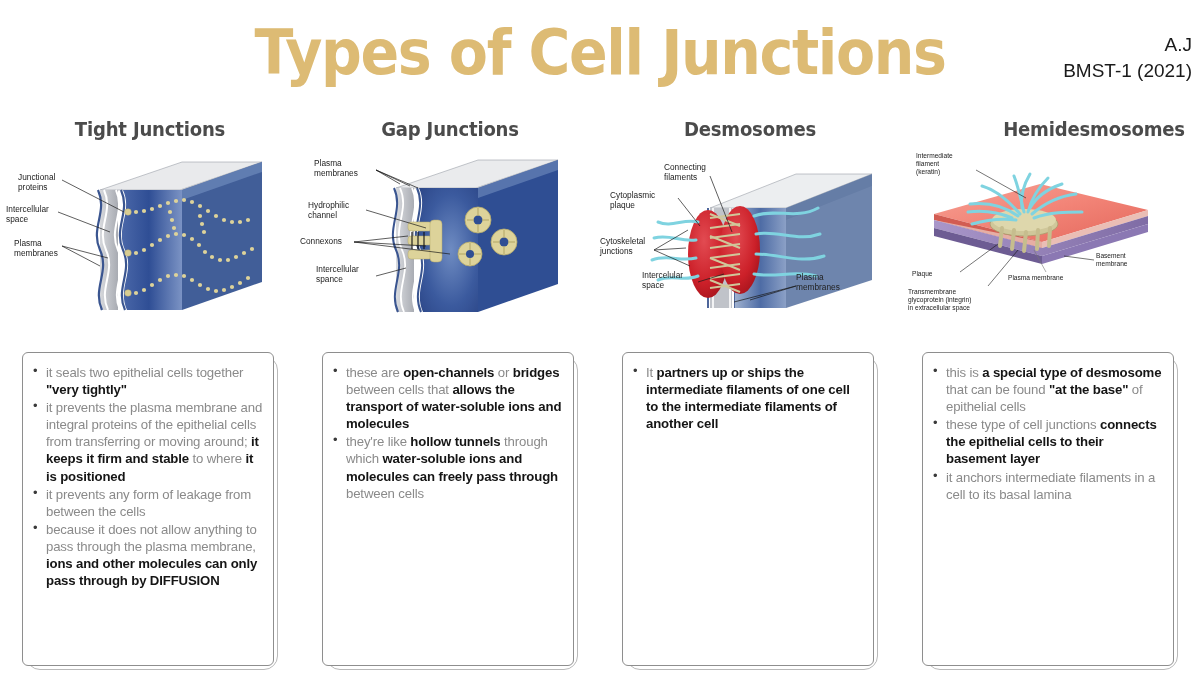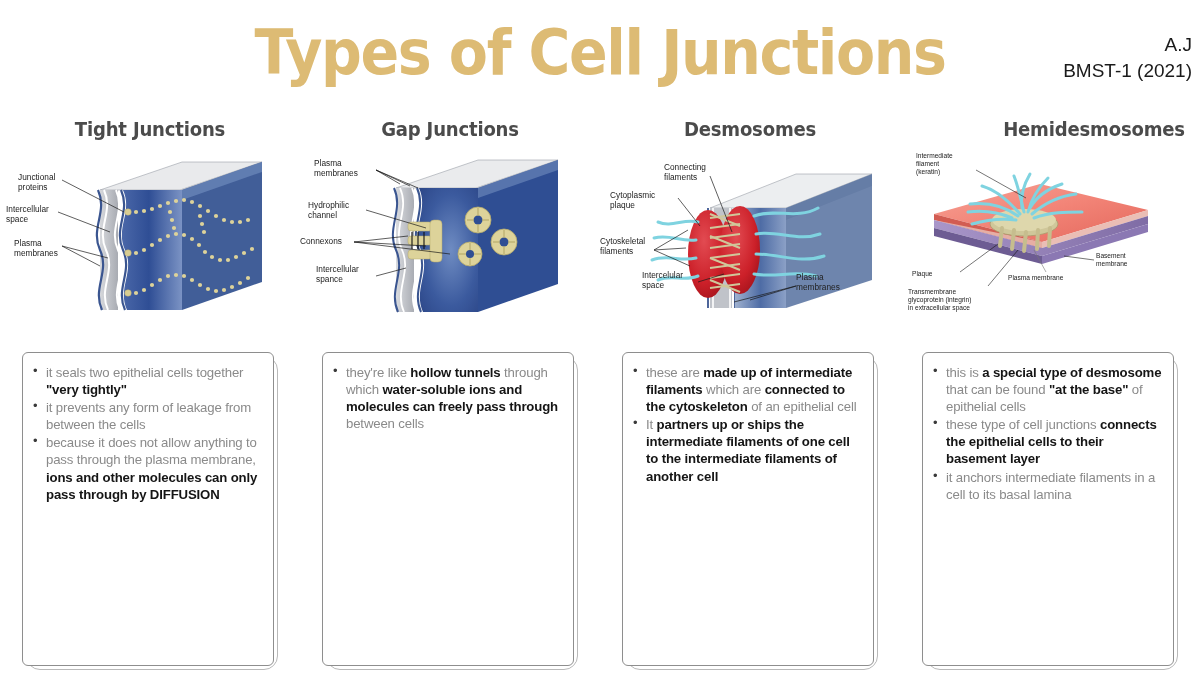--- a/index.html
+++ b/index.html
@@ -255,20 +255,21 @@
 space</div>
       <div class="lbl" style="left:14px; top:88px;">Plasma
 membranes</div>
     </div>
 
     <div class="card-wrap">
       <div class="card-shadow"></div>
       <div class="card">
         <ul>
             <li><span>it seals two epithelial cells together </span><b>"very tightly"</b></li>
+            <li><span>it prevents the plasma membrane and integral proteins of the epithelial cells from transferring or moving around; </span><b>it keeps it firm and stable </b><span>to where </span><b>it is positioned</b></li>
             <li><span>it prevents any form of leakage from between the cells</span></li>
             <li><span>because it does not allow anything to pass through the plasma membrane, </span><b>ions and other molecules can only pass through by DIFFUSION</b></li>
           </ul>
       </div>
     </div>
   </div>
 
   <div class="column">
     <div class="col-heading">Gap Junctions</div>
 
@@ -347,20 +348,21 @@
 channel</div>
       <div class="lbl" style="left:0px; top:86px;">Connexons</div>
       <div class="lbl" style="left:16px; top:114px;">Intercellular
 spance</div>
     </div>
 
     <div class="card-wrap">
       <div class="card-shadow"></div>
       <div class="card">
         <ul>
+            <li><span>these are </span><b>open-channels </b><span>or </span><b>bridges </b><span>between cells that </span><b>allows the transport of water-soluble ions and molecules</b></li>
             <li><span>they're like </span><b>hollow tunnels </b><span>through which </span><b>water-soluble ions and molecules can freely pass through </b><span>between cells</span></li>
           </ul>
       </div>
     </div>
   </div>
 
   <div class="column">
     <div class="col-heading">Desmosomes</div>
 
     <div class="diagram">
@@ -426,32 +428,31 @@
           <path d="M98,132 L124,124"></path>
           <path d="M196,136 L150,150"></path>
             <path d="M196,136 L134,152"></path>
         </g>
       </svg>
       <div class="lbl" style="left:64px; top:12px;">Connecting
 filaments</div>
       <div class="lbl" style="left:10px; top:40px;">Cytoplasmic
 plaque</div>
       <div class="lbl" style="left:0px; top:86px;">Cytoskeletal
-filaments</div>
+junctions</div>
       <div class="lbl" style="left:42px; top:120px;">Intercelular
 space</div>
       <div class="lbl" style="left:196px; top:122px;">Plasma
 membranes</div>
     </div>
 
     <div class="card-wrap">
       <div class="card-shadow"></div>
       <div class="card">
         <ul>
-            <li><span>these are </span><b>made up of intermediate filaments </b><span>which are </span><b>connected to the cytoskeleton </b><span>of an epithelial cell</span></li>
             <li><span>It </span><b>partners up or ships the intermediate filaments of one cell to the intermediate filaments of another cell</b></li>
           </ul>
       </div>
     </div>
   </div>
 
   <div class="column">
     <div class="col-heading shifted">Hemidesmosomes</div>
 
     <div class="diagram">

